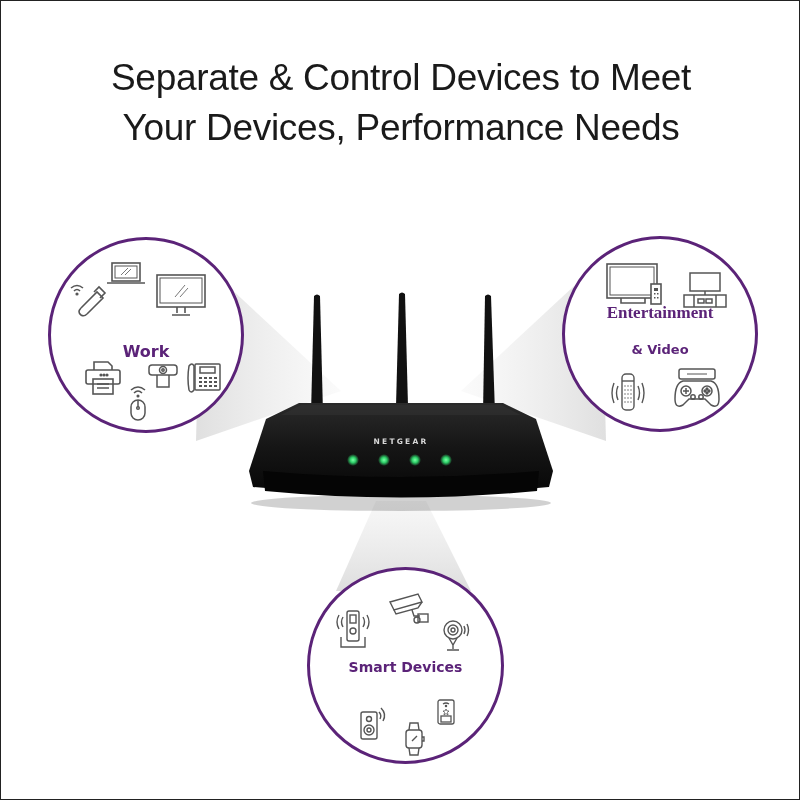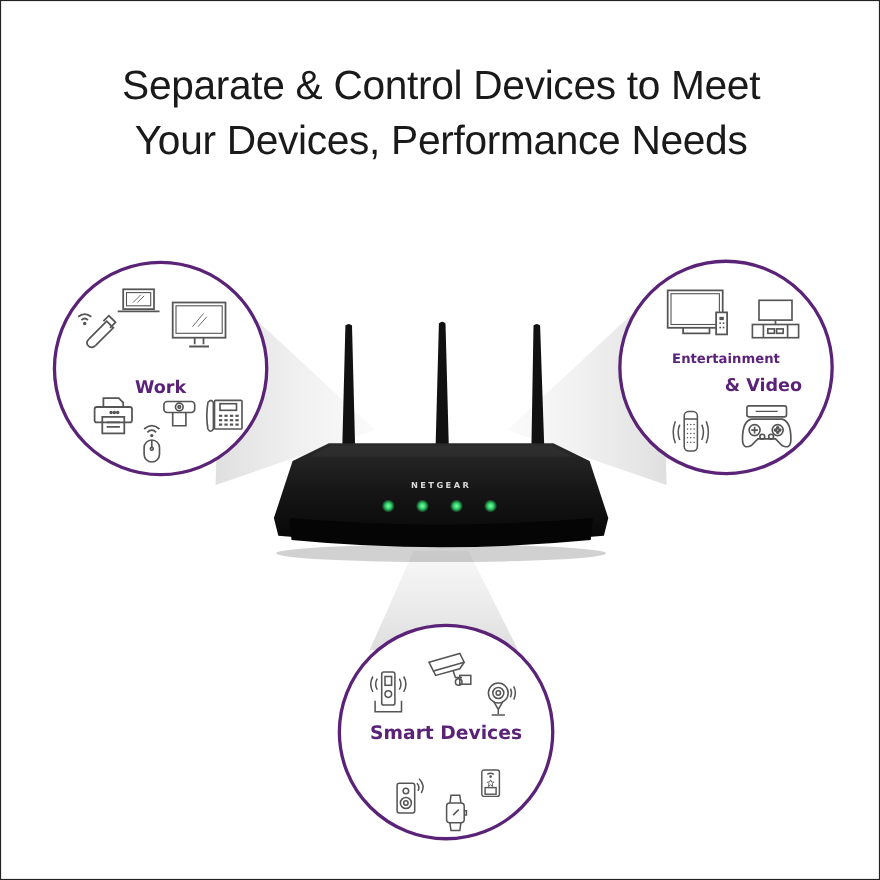--- a/index.html
+++ b/index.html
@@ -172,22 +172,22 @@
           <rect x="13" y="25" width="3" height="2"></rect>
             <rect x="18" y="25" width="3" height="2"></rect>
             <rect x="23" y="25" width="3" height="2"></rect>
             <rect x="28" y="25" width="3" height="2"></rect>
         </g>
       </svg>
     </div>
   </div>
 
   <div class="circle" style="left:561px; top:235px; width:196px; height:196px;">
-    <div class="circle-label" style="top:75px; font-size:12px;">Entertainment</div>
-    <div class="circle-label" style="top:99px; font-size:16px;margin-left:34px;">&amp; Video</div>
+    <div class="circle-label" style="top:62px; font-size:17px;font-family:Liberation Serif, serif;">Entertainment</div>
+    <div class="circle-label" style="top:99px; font-size:13px;">&amp; Video</div>
 
     <div class="icon" style="left:40px; top:23px;">
       <svg width="62" height="46" viewBox="0 0 62 46" fill="none" stroke="#555" stroke-width="1.6">
         <rect x="2" y="2" width="50" height="34"></rect>
           <rect x="5" y="5" width="44" height="28" stroke-width="1"></rect>
         <path d="M16,36 L16,41 L40,41 L40,36"></path>
         <rect x="46" y="22" width="10" height="20" fill="#fff"></rect>
         <g fill="#555" stroke="none">
             <rect x="49" y="26" width="4" height="3"></rect>
             <rect x="49" y="31" width="1.5" height="1.5"></rect>
@@ -246,21 +246,21 @@
           <circle cx="32" cy="24" r="0.9" fill="#555"></circle>
           <circle cx="36" cy="24" r="0.9" fill="#555"></circle>
           <circle cx="34" cy="26" r="0.9" fill="#555"></circle>
         <circle cx="20" cy="30" r="2.2"></circle>
           <circle cx="28" cy="30" r="2.2"></circle>
       </svg>
     </div>
   </div>
 
   <div class="circle" style="left:306px; top:566px; width:197px; height:197px;">
-    <div class="circle-label" style="top:85px; font-size:17px;">Smart Devices</div>
+    <div class="circle-label" style="top:85px; font-size:14px;">Smart Devices</div>
 
     <div class="icon" style="left:26px; top:39px;">
       <svg width="34" height="40" viewBox="0 0 34 40" fill="none" stroke="#555" stroke-width="1.4">
         <rect x="11" y="2" width="12" height="30" rx="2"></rect>
           <rect x="14" y="6" width="6" height="8"></rect>
         <circle cx="17" cy="22" r="3"></circle>
           <path d="M5,28 L5,38 L29,38 L29,28"></path>
         <path d="M7,8 Q4,13 7,18 M3,6 Q-1,13 3,20 M27,8 Q30,13 27,18 M31,6 Q35,13 31,20"></path>
       </svg>
     </div>

